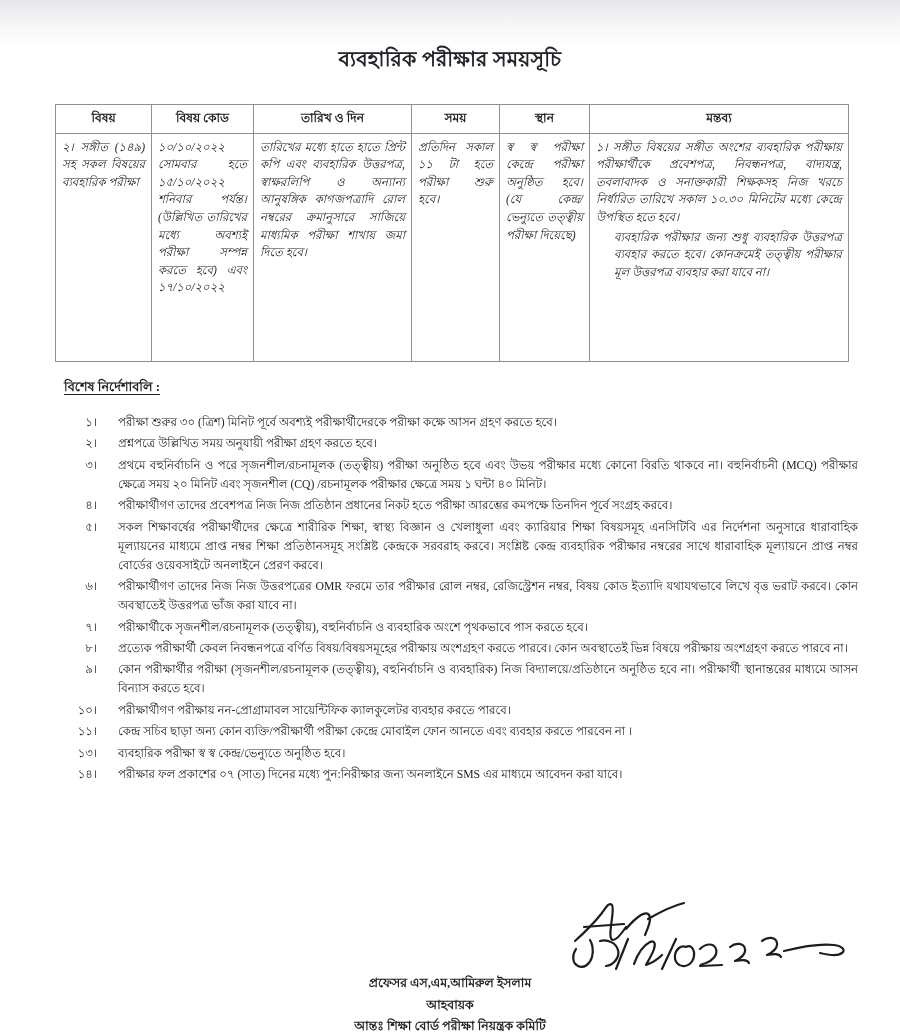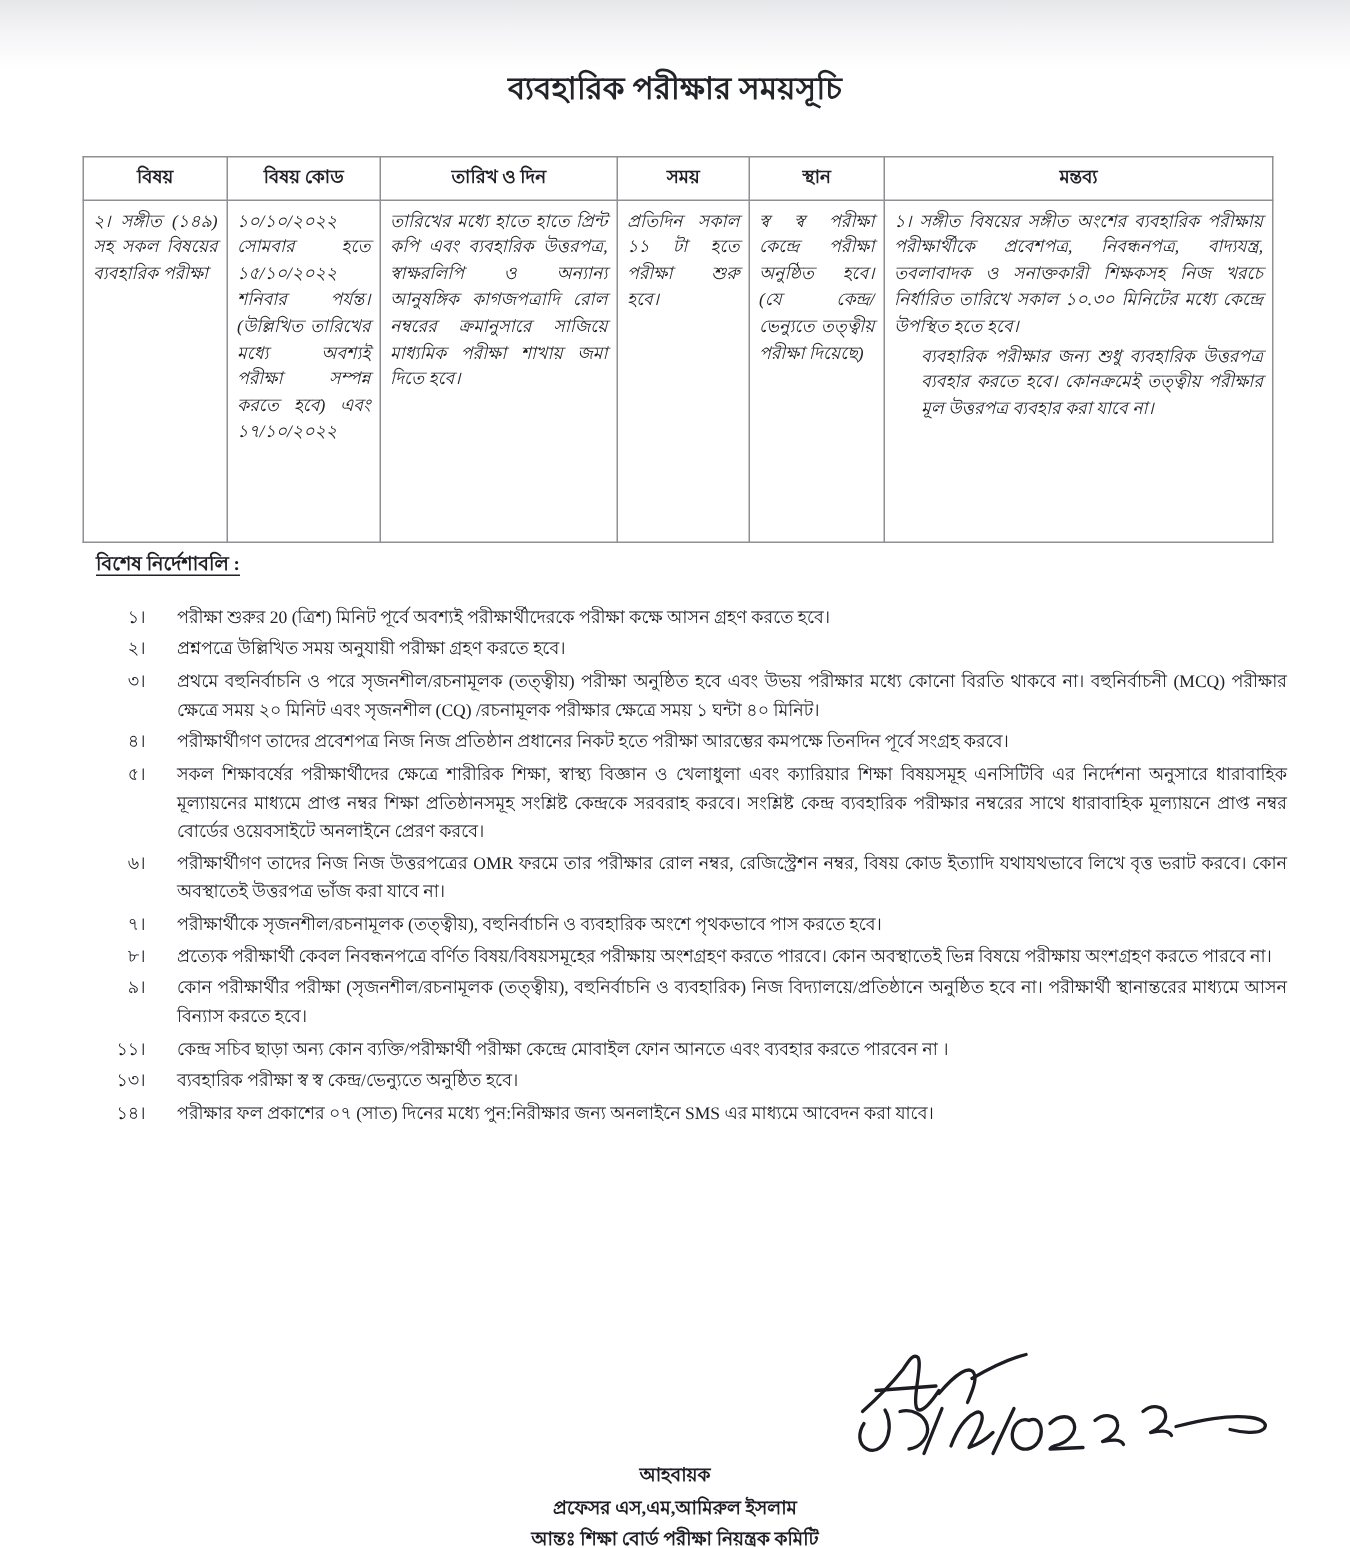--- a/index.html
+++ b/index.html
@@ -86,21 +86,21 @@
   .col-time      { width: 88px; }
   .col-place     { width: 90px; }
   .col-remarks   { width: 259px; }
   td.cell-center-text { text-align: justify; }
   .remark-para { margin: 0; }
   .remark-para + .remark-para { margin-top: 2px; margin-left: 18px; }
 
   
   .instructions {
     position: absolute;
-    top: 366px;
+    top: 377px;
     left: 58px;
     width: 800px;
   }
   .instructions-heading {
     font-size: 12.8px;
     font-weight: 700;
     text-decoration: underline;
     text-underline-offset: 3px;
     color: #202027;
     margin: 0 0 16px 6px;
@@ -198,21 +198,21 @@
         </td>
       </tr>
     </tbody>
   </table>
 
   <div class="instructions">
     <div class="instructions-heading">বিশেষ নির্দেশাবলি :</div>
     <ol class="instr-list">
         <li class="instr-item">
           <span class="instr-num">১।</span>
-          <span class="instr-text">পরীক্ষা শুরুর 20 (ত্রিশ) মিনিট পূর্বে অবশ্যই পরীক্ষার্থীদেরকে পরীক্ষা কক্ষে আসন গ্রহণ করতে হবে।</span>
+          <span class="instr-text">পরীক্ষা শুরুর ৩০ (ত্রিশ) মিনিট পূর্বে অবশ্যই পরীক্ষার্থীদেরকে পরীক্ষা কক্ষে আসন গ্রহণ করতে হবে।</span>
         </li>
         <li class="instr-item">
           <span class="instr-num">২।</span>
           <span class="instr-text">প্রশ্নপত্রে উল্লিখিত সময় অনুযায়ী পরীক্ষা গ্রহণ করতে হবে।</span>
         </li>
         <li class="instr-item">
           <span class="instr-num">৩।</span>
           <span class="instr-text">প্রথমে বহুনির্বাচনি ও পরে সৃজনশীল/রচনামূলক (তত্ত্বীয়) পরীক্ষা অনুষ্ঠিত হবে এবং উভয় পরীক্ষার মধ্যে কোনো বিরতি থাকবে না। বহুনির্বাচনী (MCQ) পরীক্ষার ক্ষেত্রে সময় ২০ মিনিট এবং সৃজনশীল (CQ) /রচনামূলক পরীক্ষার ক্ষেত্রে সময় ১ ঘন্টা ৪০ মিনিট।</span>
         </li>
         <li class="instr-item">
@@ -231,20 +231,24 @@
           <span class="instr-num">৭।</span>
           <span class="instr-text">পরীক্ষার্থীকে সৃজনশীল/রচনামূলক (তত্ত্বীয়), বহুনির্বাচনি ও ব্যবহারিক অংশে পৃথকভাবে পাস করতে হবে।</span>
         </li>
         <li class="instr-item">
           <span class="instr-num">৮।</span>
           <span class="instr-text">প্রত্যেক পরীক্ষার্থী কেবল নিবন্ধনপত্রে বর্ণিত বিষয়/বিষয়সমূহের পরীক্ষায় অংশগ্রহণ করতে পারবে। কোন অবস্থাতেই ভিন্ন বিষয়ে পরীক্ষায় অংশগ্রহণ করতে পারবে না।</span>
         </li>
         <li class="instr-item">
           <span class="instr-num">৯।</span>
           <span class="instr-text">কোন পরীক্ষার্থীর পরীক্ষা (সৃজনশীল/রচনামূলক (তত্ত্বীয়), বহুনির্বাচনি ও ব্যবহারিক) নিজ বিদ্যালয়ে/প্রতিষ্ঠানে অনুষ্ঠিত হবে না। পরীক্ষার্থী স্থানান্তরের মাধ্যমে আসন বিন্যাস করতে হবে।</span>
+        </li>
+        <li class="instr-item">
+          <span class="instr-num">১০।</span>
+          <span class="instr-text">পরীক্ষার্থীগণ পরীক্ষায় নন-প্রোগ্রামাবল সায়েন্টিফিক ক্যালকুলেটর ব্যবহার করতে পারবে।</span>
         </li>
         <li class="instr-item">
           <span class="instr-num">১১।</span>
           <span class="instr-text">কেন্দ্র সচিব ছাড়া অন্য কোন ব্যক্তি/পরীক্ষার্থী পরীক্ষা কেন্দ্রে মোবাইল ফোন আনতে এবং ব্যবহার করতে পারবেন না ।</span>
         </li>
         <li class="instr-item">
           <span class="instr-num">১৩।</span>
           <span class="instr-text">ব্যবহারিক পরীক্ষা স্ব স্ব কেন্দ্র/ভেন্যুতে অনুষ্ঠিত হবে।</span>
         </li>
         <li class="instr-item">
@@ -267,19 +271,19 @@
         <path d="M634 71 C638 60, 644 52, 650 49 C654 47, 656 50, 654 56 C652 62, 648 68, 646 72 C652 70, 658 66, 662 62"></path>
         <path d="M676 46 L662 76"></path>
         <path d="M686 54 C681 52, 676 56, 675 62 C674 69, 679 74, 685 73 C691 72, 695 66, 694 59 C693 54, 690 52, 686 54 Z"></path>
         <path d="M700 56 C706 50, 714 50, 716 56 C718 62, 712 68, 706 70 C702 71, 700 72, 700 73 L722 72"></path>
         <path d="M730 54 C736 49, 744 50, 745 56 C746 61, 740 66, 735 68 C741 67, 747 66, 749 70"></path>
         <path d="M762 48 C768 43, 776 44, 777 50 C778 55, 772 60, 767 62 C773 61, 779 60, 781 64"></path>
         <path d="M784 58 C800 54, 818 50, 834 52 C842 53, 846 57, 842 60 C838 63, 828 62, 820 60"></path>
       </g>
     </svg>
     <div class="sign-lines">
+      <div>প্রফেসর এস,এম,আমিরুল ইসলাম</div>
       <div>আহবায়ক</div>
-      <div>প্রফেসর এস,এম,আমিরুল ইসলাম</div>
       <div>আন্তঃ শিক্ষা বোর্ড পরীক্ষা নিয়ন্ত্রক কমিটি</div>
     </div>
   </div>
 
 </div>
 
 </body></html>

